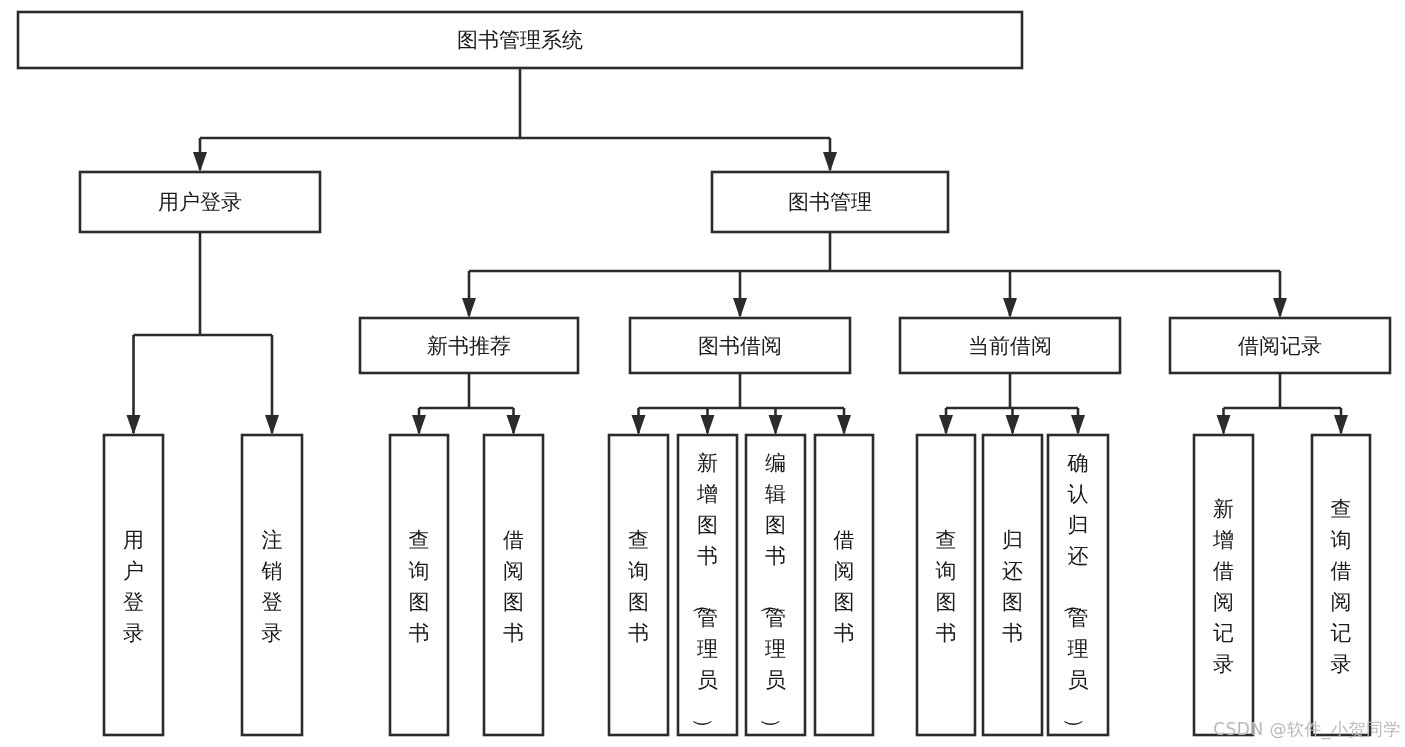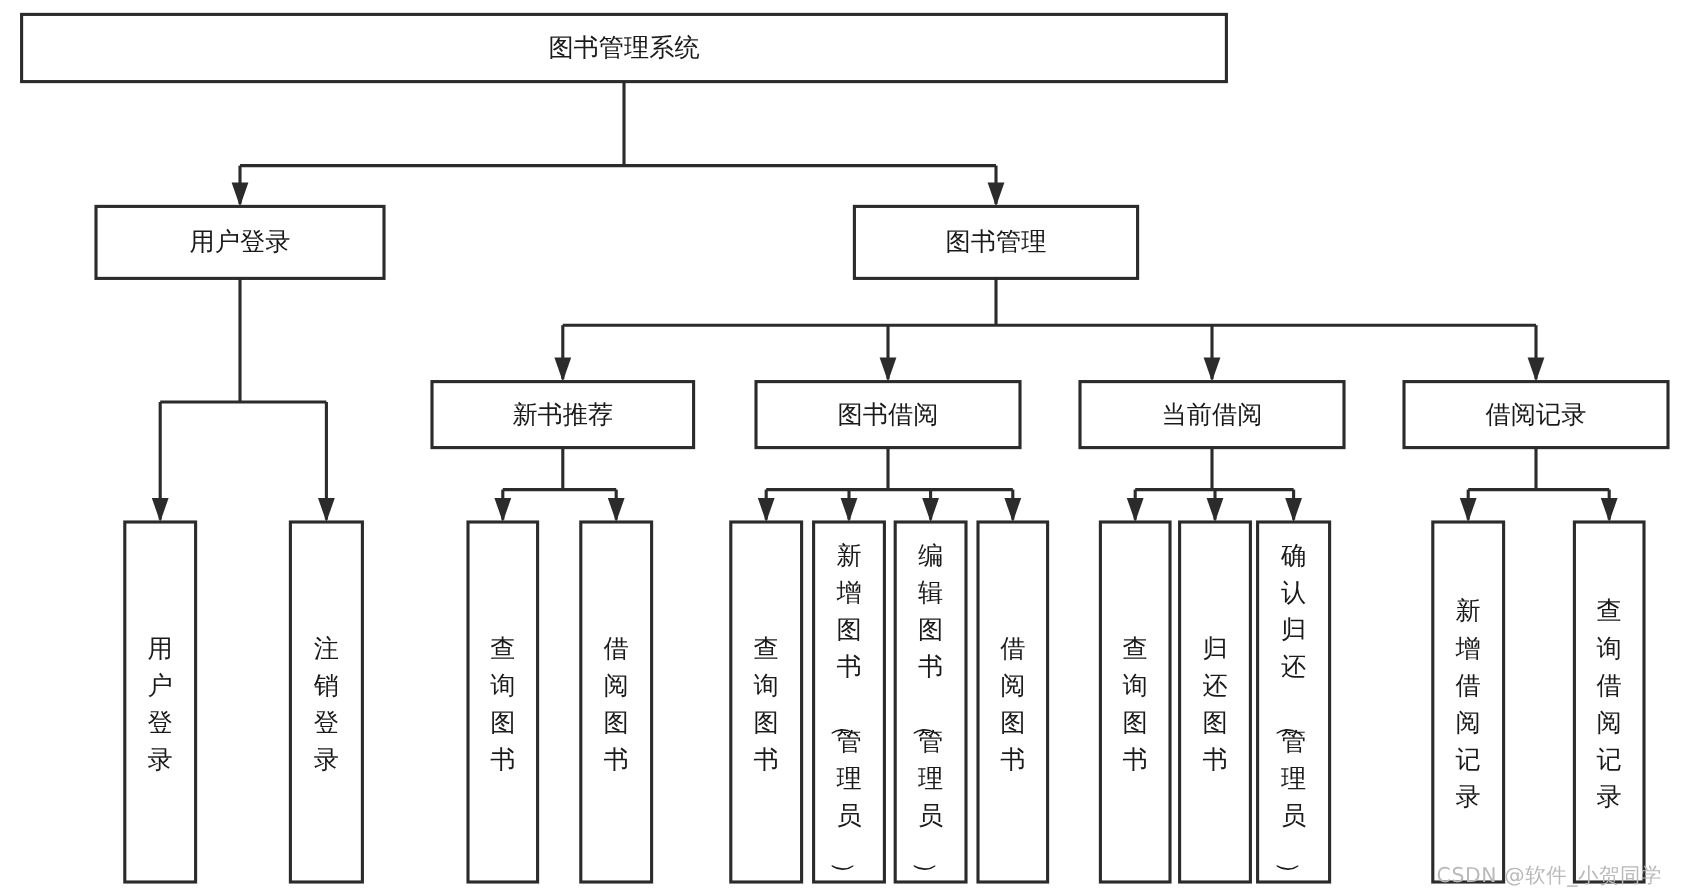--- a/index.html
+++ b/index.html
@@ -36,21 +36,21 @@
     font-family:"DejaVu Sans","Liberation Sans",sans-serif;
     fill:#1a1a1a;
     font-size:21px;
     text-anchor:middle;
   }
   .vert-char{
     font-size:21px;
   }
   .watermark{
     position:absolute;
-    right:20px;
+    right:4px;
     bottom:6px;
     font-family:"DejaVu Sans","Liberation Sans",sans-serif;
     font-size:17px;
     color:#b9b9b9;
     letter-spacing:0.5px;
     white-space:nowrap;
     user-select:none;
   }
 </style>
 </head>

